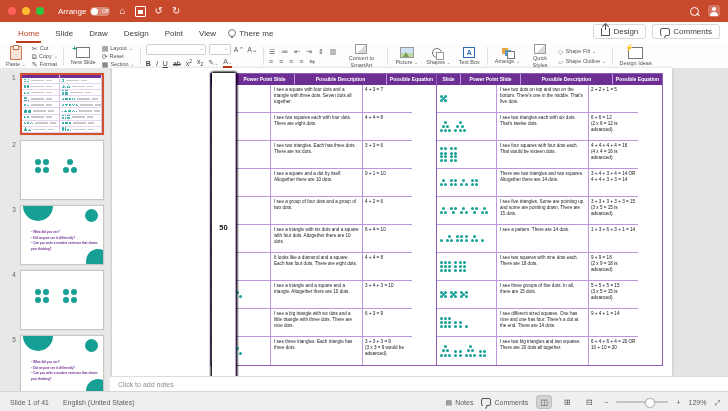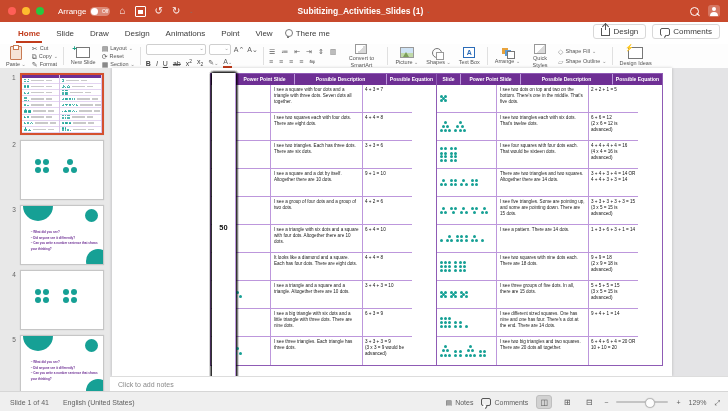--- a/index.html
+++ b/index.html
@@ -25,21 +25,21 @@
   .tb-right{position:absolute;right:8px;top:0;height:22px;display:flex;align-items:center;gap:9px;}
   .searchic{width:7px;height:7px;border:1.3px solid #fff;border-radius:50%;position:relative;}
   .searchic:after{content:"";position:absolute;left:5px;top:6px;width:4px;height:1.3px;background:#fff;transform:rotate(45deg);}
   .avatar{width:12px;height:12px;border-radius:3px;background:rgba(255,255,255,.25);position:relative;}
   .avatar:before{content:"";position:absolute;left:4px;top:2px;width:4px;height:4px;border-radius:50%;background:#fff;}
   .avatar:after{content:"";position:absolute;left:2px;top:7px;width:8px;height:4px;border-radius:4px 4px 0 0;background:#fff;}
   
   .tabsrow{position:absolute;left:0;top:22px;width:728px;height:22px;background:#fff;
            display:flex;align-items:center;border-bottom:1px solid #EAEAEA;}
   .tab{font-size:8px;color:#3b3b3b;padding:0 8px;height:22px;display:flex;align-items:center;position:relative;}
-  .tab.active{color:#C13B1B;font-weight:bold;}
+  .tab.active{color:#C13B1B;font-weight:normal;}
   .tab.active:after{content:"";position:absolute;left:6px;right:6px;bottom:1px;height:2px;background:#C13B1B;}
   .tellme{display:flex;align-items:center;gap:3px;font-size:8px;color:#3b3b3b;margin-left:4px;}
   .bulb{width:6px;height:6px;border:1px solid #7a7a7a;border-radius:50%;position:relative;}
   .bulb:after{content:"";position:absolute;left:1.5px;top:6px;width:2px;height:2px;background:#7a7a7a;}
   .tabbtns{position:absolute;right:8px;top:24px;display:flex;gap:6px;}
   .pillbtn{display:flex;align-items:center;gap:3px;font-size:8px;color:#3b3b3b;background:#fff;
            border:1px solid #D8D8D8;border-radius:3px;padding:2px 7px;}
   .shareic{width:7px;height:7px;border:1px solid #555;border-top:none;position:relative;}
   .shareic:before{content:"";position:absolute;left:2.4px;top:-4px;width:1.2px;height:6px;background:#555;}
   .shareic:after{content:"";position:absolute;left:.8px;top:-4px;width:4px;height:4px;border-left:1px solid #555;border-top:1px solid #555;transform:rotate(45deg);}
@@ -139,37 +139,32 @@
     <span class="toggle">
         <span class="knob"></span>
         <span class="st">Off</span>
       </span>
   </span>
   <span class="tb-ic">⌂</span>
   <span class="tb-save"></span>
   <span class="tb-ic">↺</span>
   <span class="tb-ic">↻</span>
   <span class="tb-ic caret">⌄</span>
-  <span class="win-title">
-    <span>Subitizing_Activities_Slides (1)</span>
-      <span class="caret">⌄</span>
-  </span>
   <span class="tb-right">
     <span class="searchic"></span>
     <span class="avatar"></span>
   </span>
 </div>
 
 <div class="tabsrow">
   <span id="tabs" style="display:flex;margin-left:10px;">
       <span class="tab active">Home</span>
       <span class="tab">Slide</span>
       <span class="tab">Draw</span>
       <span class="tab">Design</span>
-      <span class="tab">Animations</span>
       <span class="tab">Point</span>
       <span class="tab">View</span>
     </span>
   <span class="tellme">
     <span class="bulb"></span>
     <span>There me</span>
   </span>
 </div>
 <div class="tabbtns">
   <span class="pillbtn">

